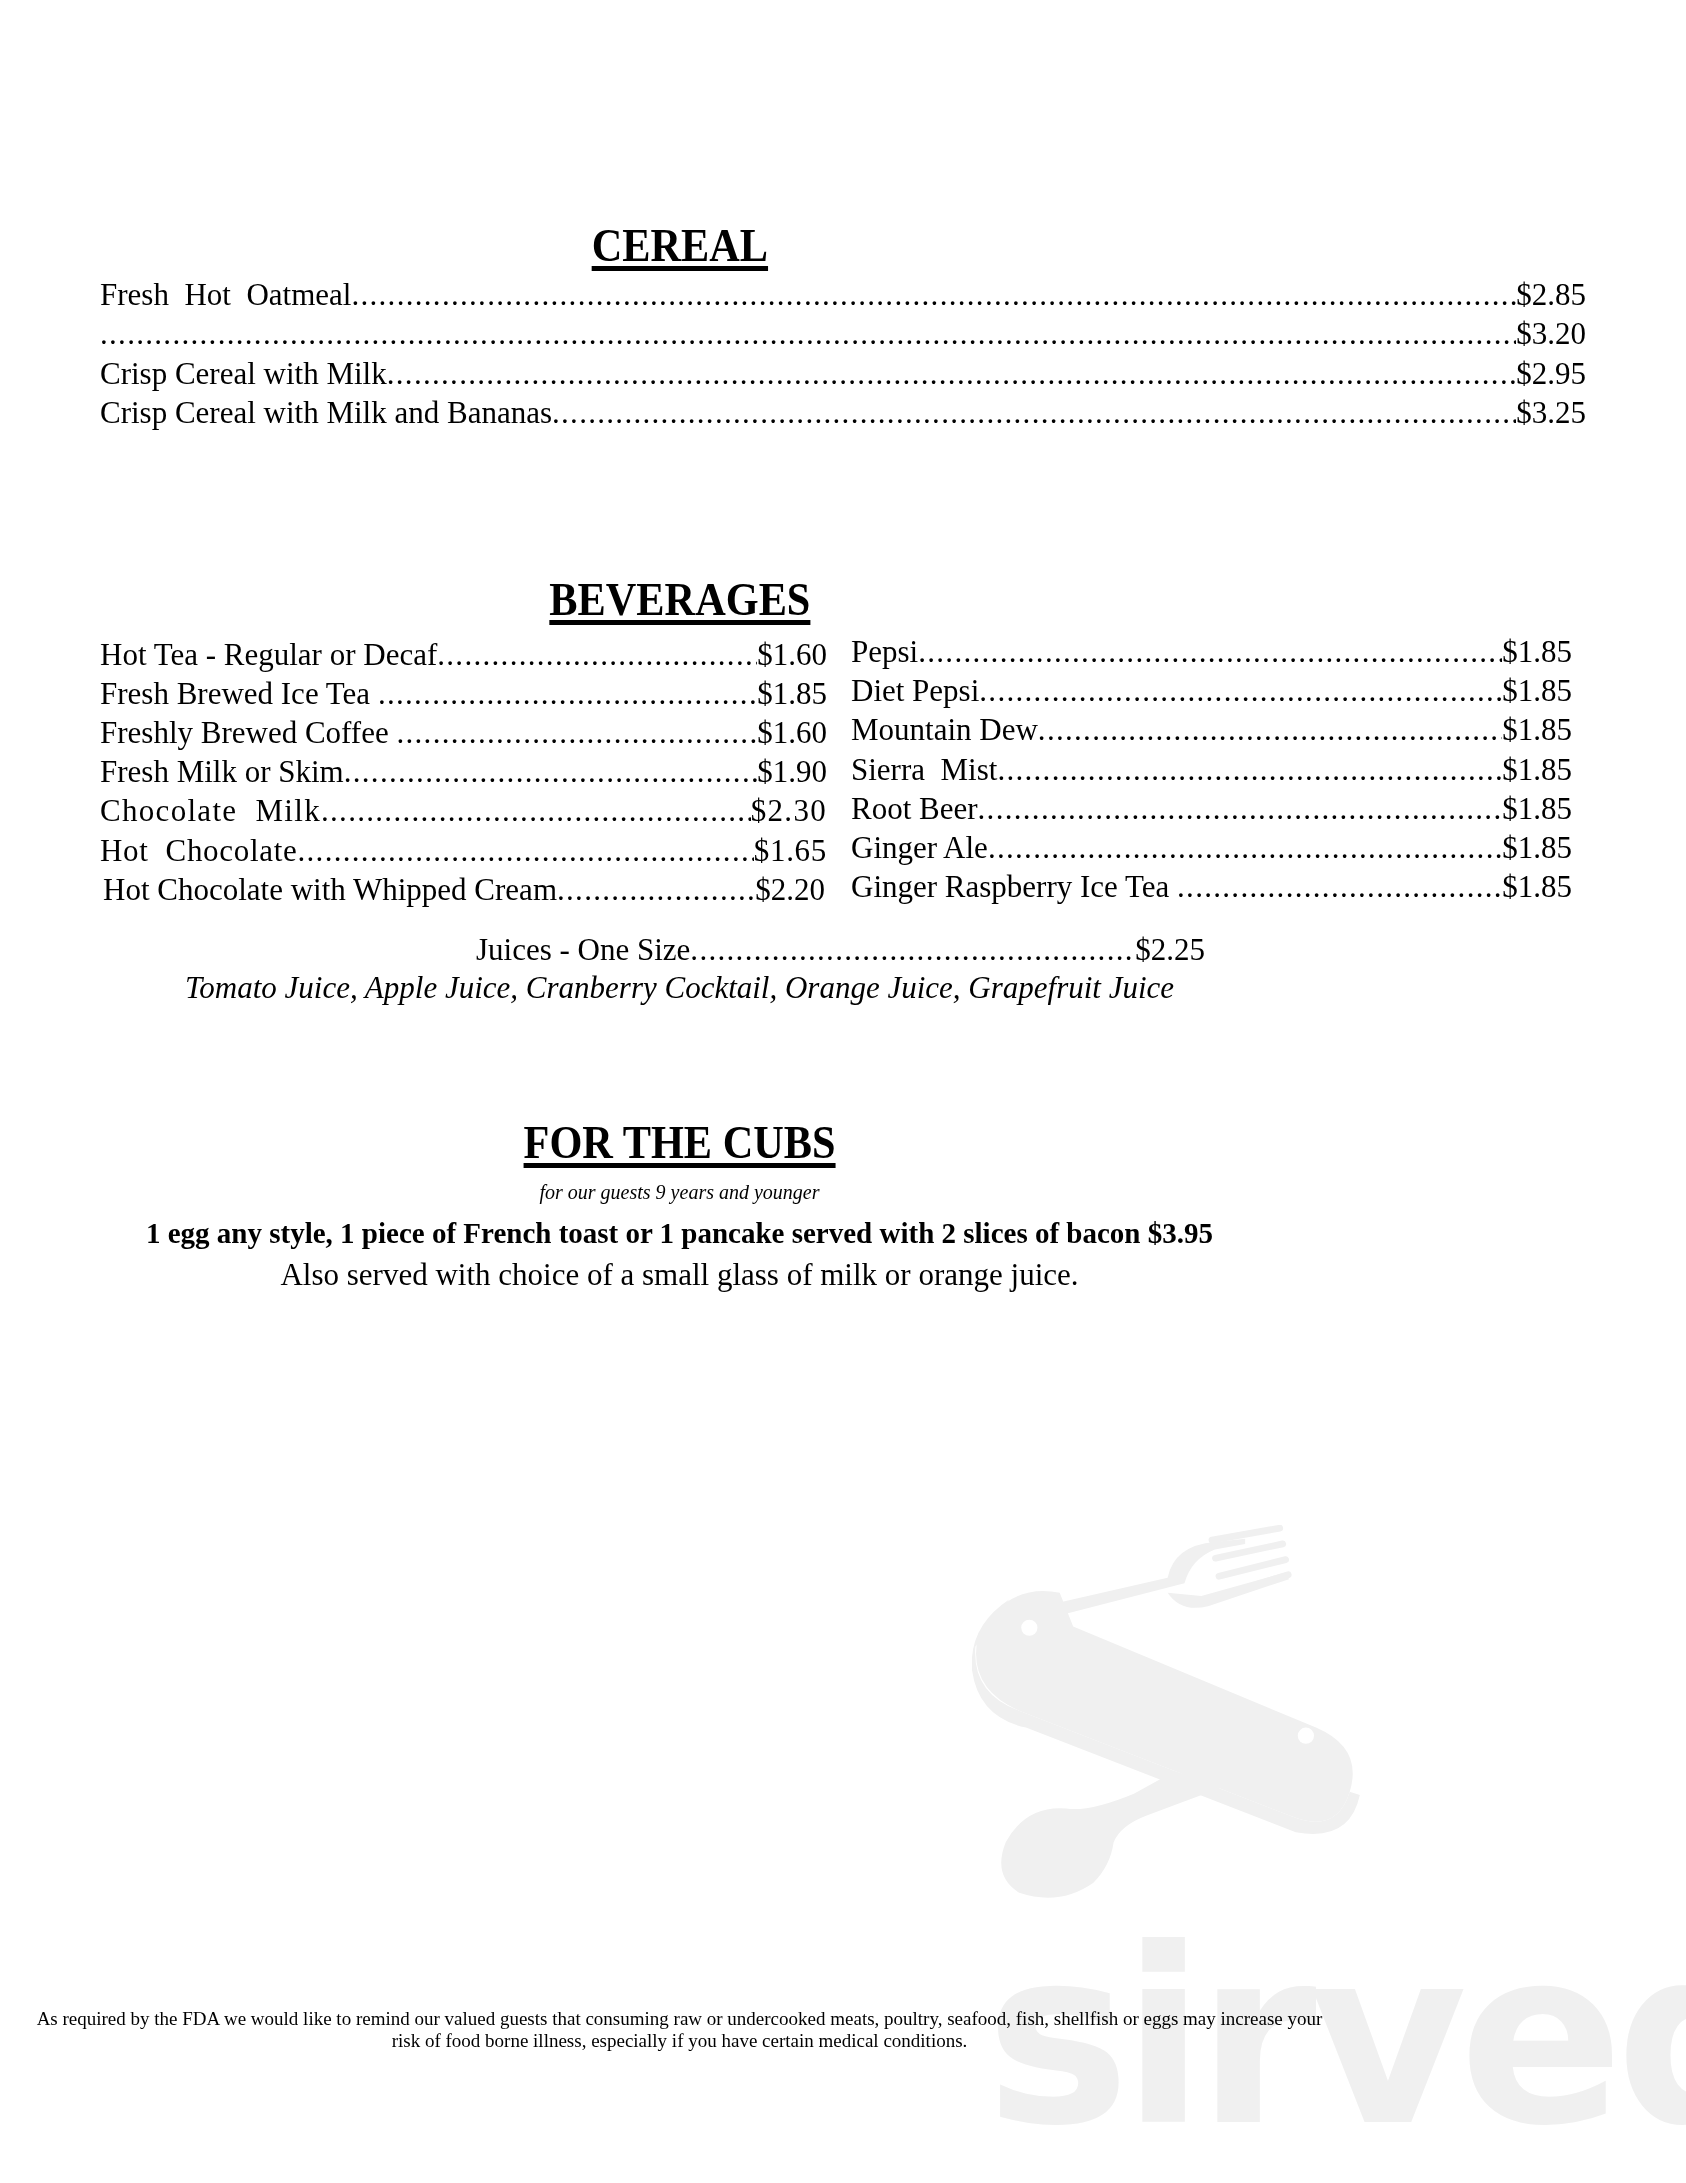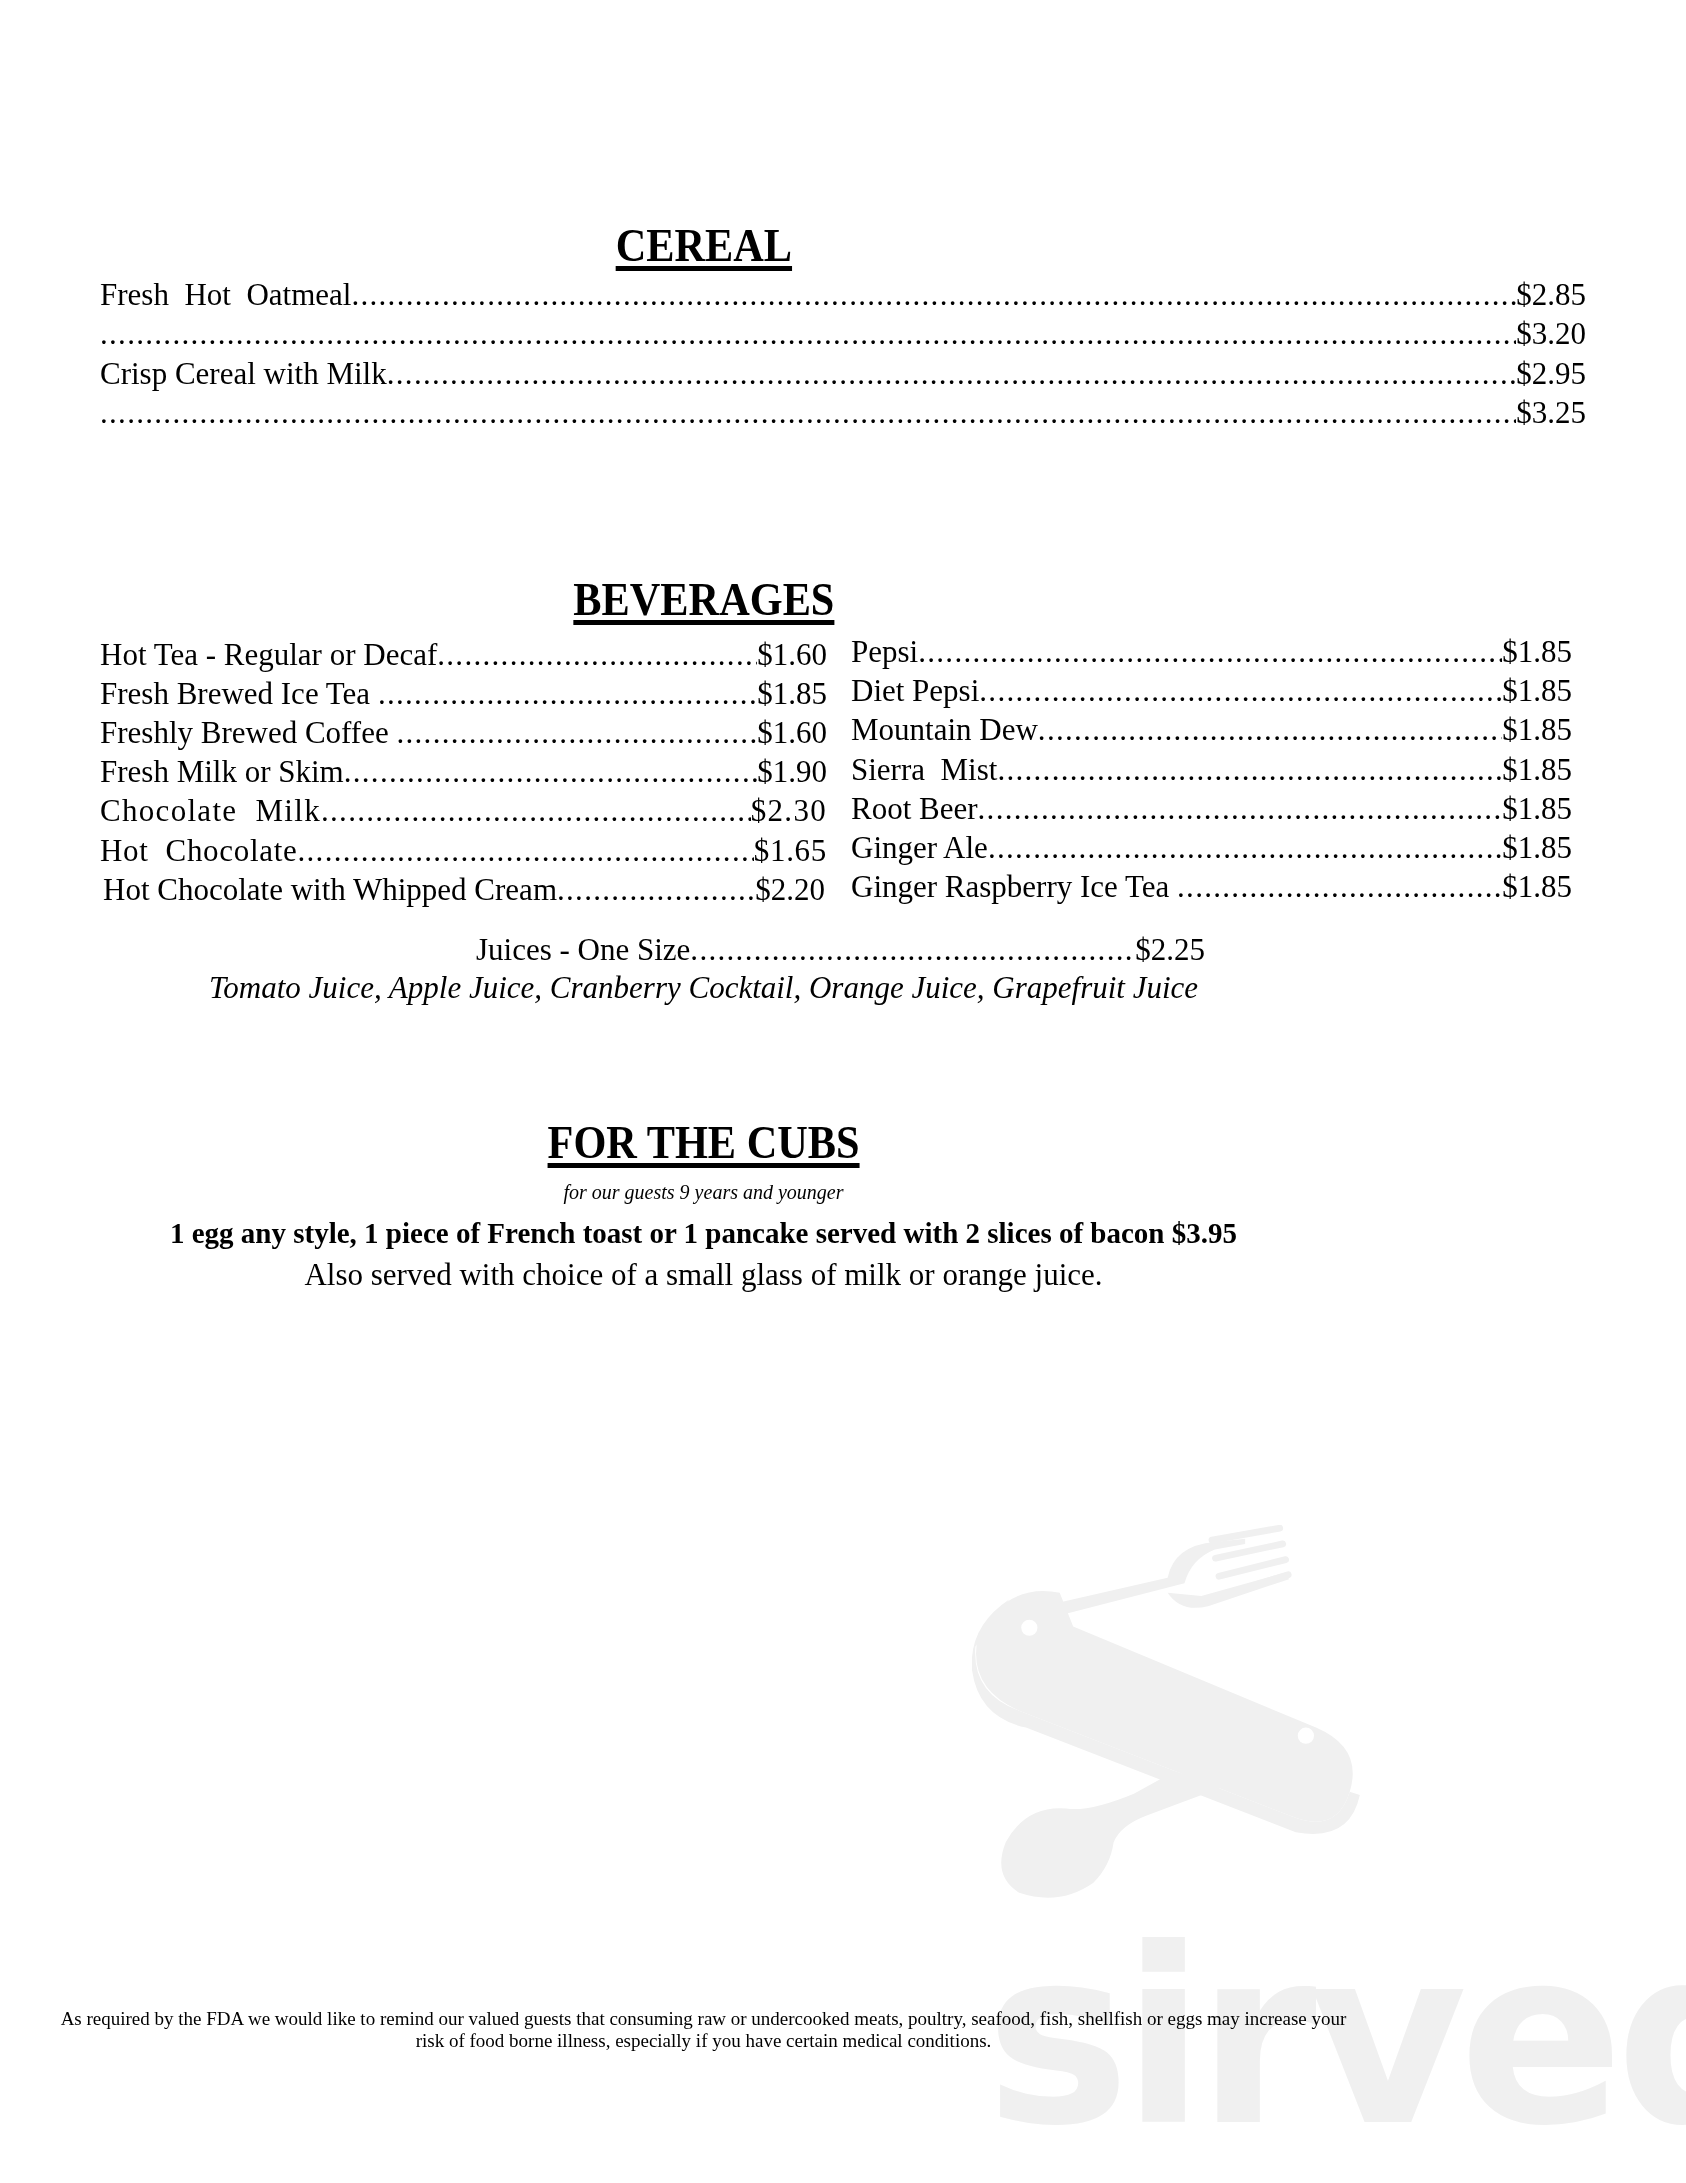--- a/index.html
+++ b/index.html
@@ -7,21 +7,21 @@
          font-family:"Liberation Serif", "DejaVu Serif", serif; color:#000; }
   .heading { position:absolute; font-weight:bold; font-size:46px; line-height:1;
              text-decoration:underline; text-decoration-thickness:4.7px; text-underline-offset:5.4px;
              white-space:nowrap; transform:scaleX(0.92); transform-origin:center; }
   .row { position:absolute; display:flex; align-items:baseline; font-size:31px; line-height:39px; height:39px;
          white-space:nowrap; overflow:hidden; }
   .row .name { flex:none; }
   .row .dots { flex:1 1 auto; overflow:hidden; white-space:nowrap; letter-spacing:1.3px; }
   .row .dots::after { content:"..........................................................................................................................................................................................................................................................................................................................................................................................................................................................................................................................................................................................."; }
   .row .price { flex:none; }
-  .center { position:absolute; left:0; width:1359px; text-align:center; white-space:nowrap; line-height:1;padding-left:24px; }
+  .center { position:absolute; left:0; width:1359px; text-align:center; white-space:nowrap; line-height:1; }
   .italic { font-style:italic; }
   .wm { position:absolute; }
 </style>
 </head>
 <body>
 
 <svg class="wm" style="left:972px;top:1525px;" width="715" height="648" viewBox="0 0 1060 960">
   <g fill="#f0f0f0">
 
     <path d="M 105 120 L 290 78 Q 300 30 360 25 L 405 20 L 405 28 L 360 36 Q 325 50 315 86 L 125 135 Z"></path>
@@ -53,20 +53,21 @@
 <div class="row" style="left:100px;width:1486px;top:314px;">
   <span class="dots"></span>
   <span class="price">$3.20</span>
 </div>
 <div class="row" style="left:100px;width:1486px;top:354px;">
   <span class="name">Crisp Cereal with Milk</span>
   <span class="dots"></span>
   <span class="price">$2.95</span>
 </div>
 <div class="row" style="left:100px;width:1486px;top:393px;">
+  <span class="name">Crisp Cereal with Milk and Bananas</span>
   <span class="dots"></span>
   <span class="price">$3.25</span>
 </div>
 
 <div class="center" style="top:577px;">
   <span class="heading" style="position:static;display:inline-block;">BEVERAGES</span>
 </div>
 
 <div class="row" style="left:100px;width:727px;top:635px;">
   <span class="name">Hot Tea - Regular or Decaf</span>

